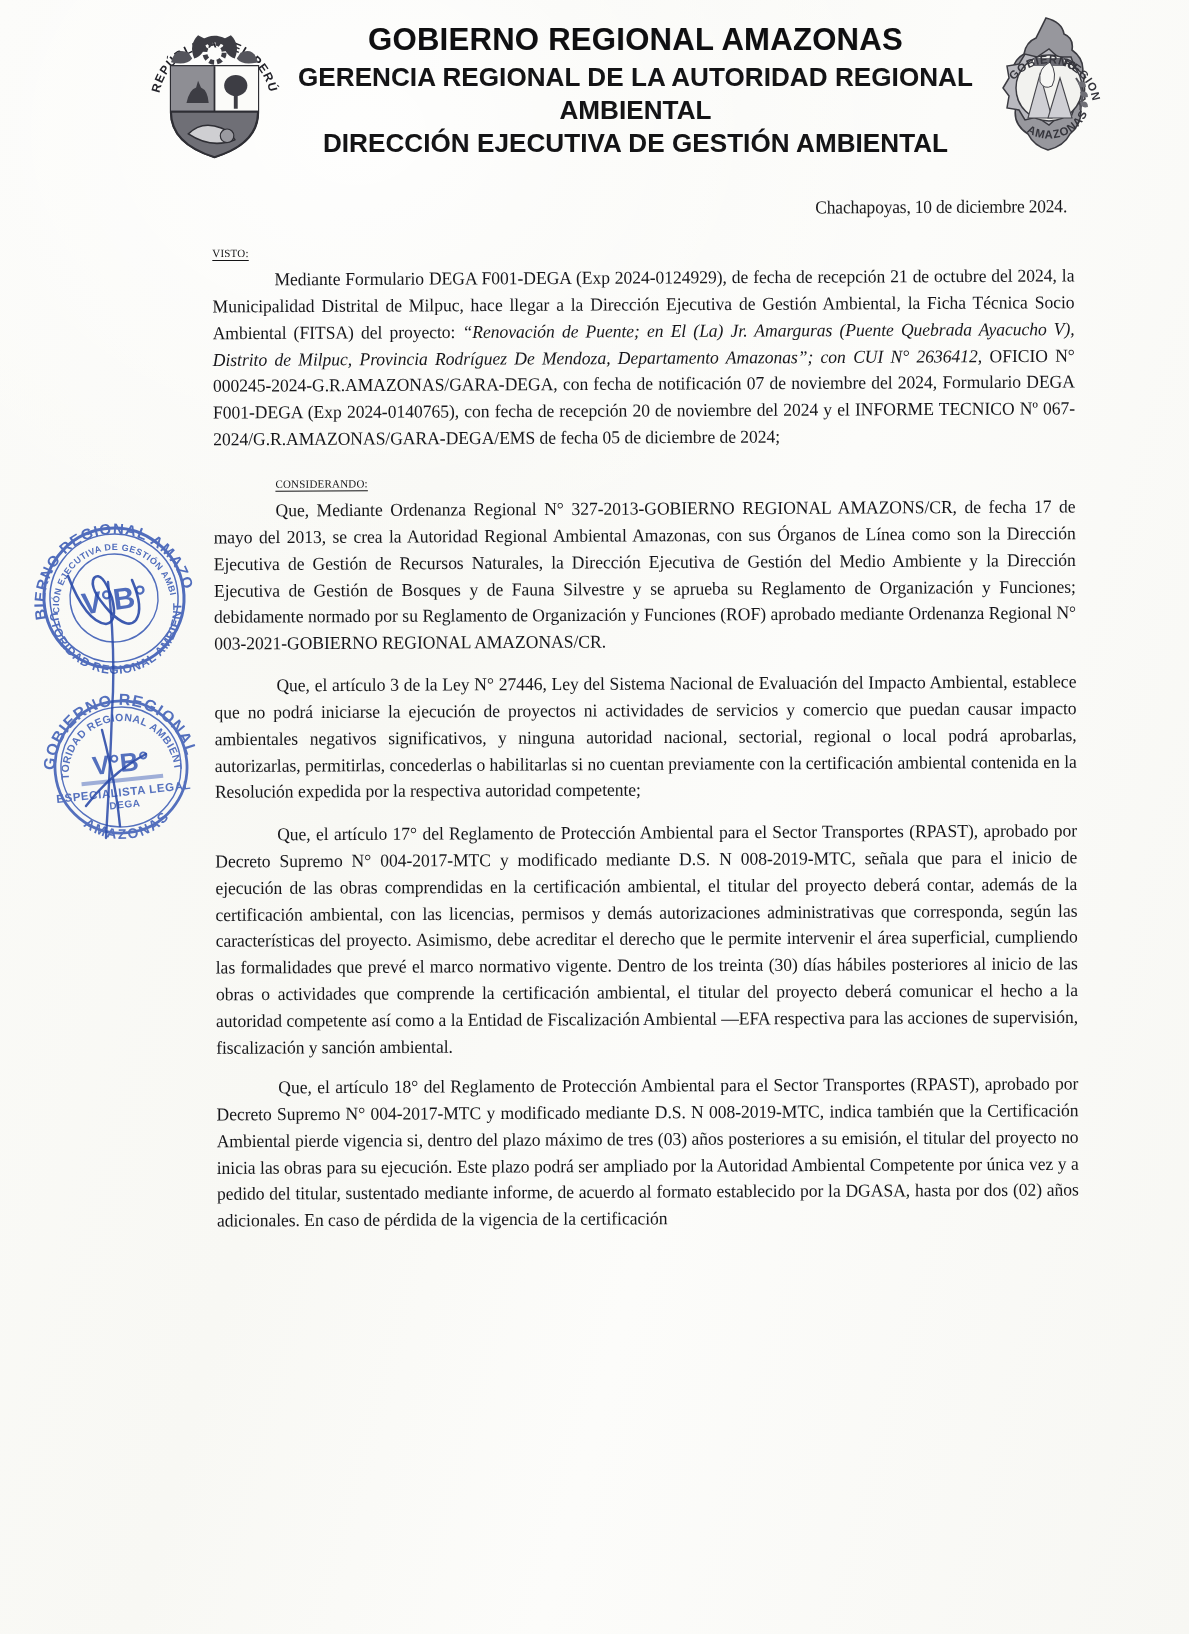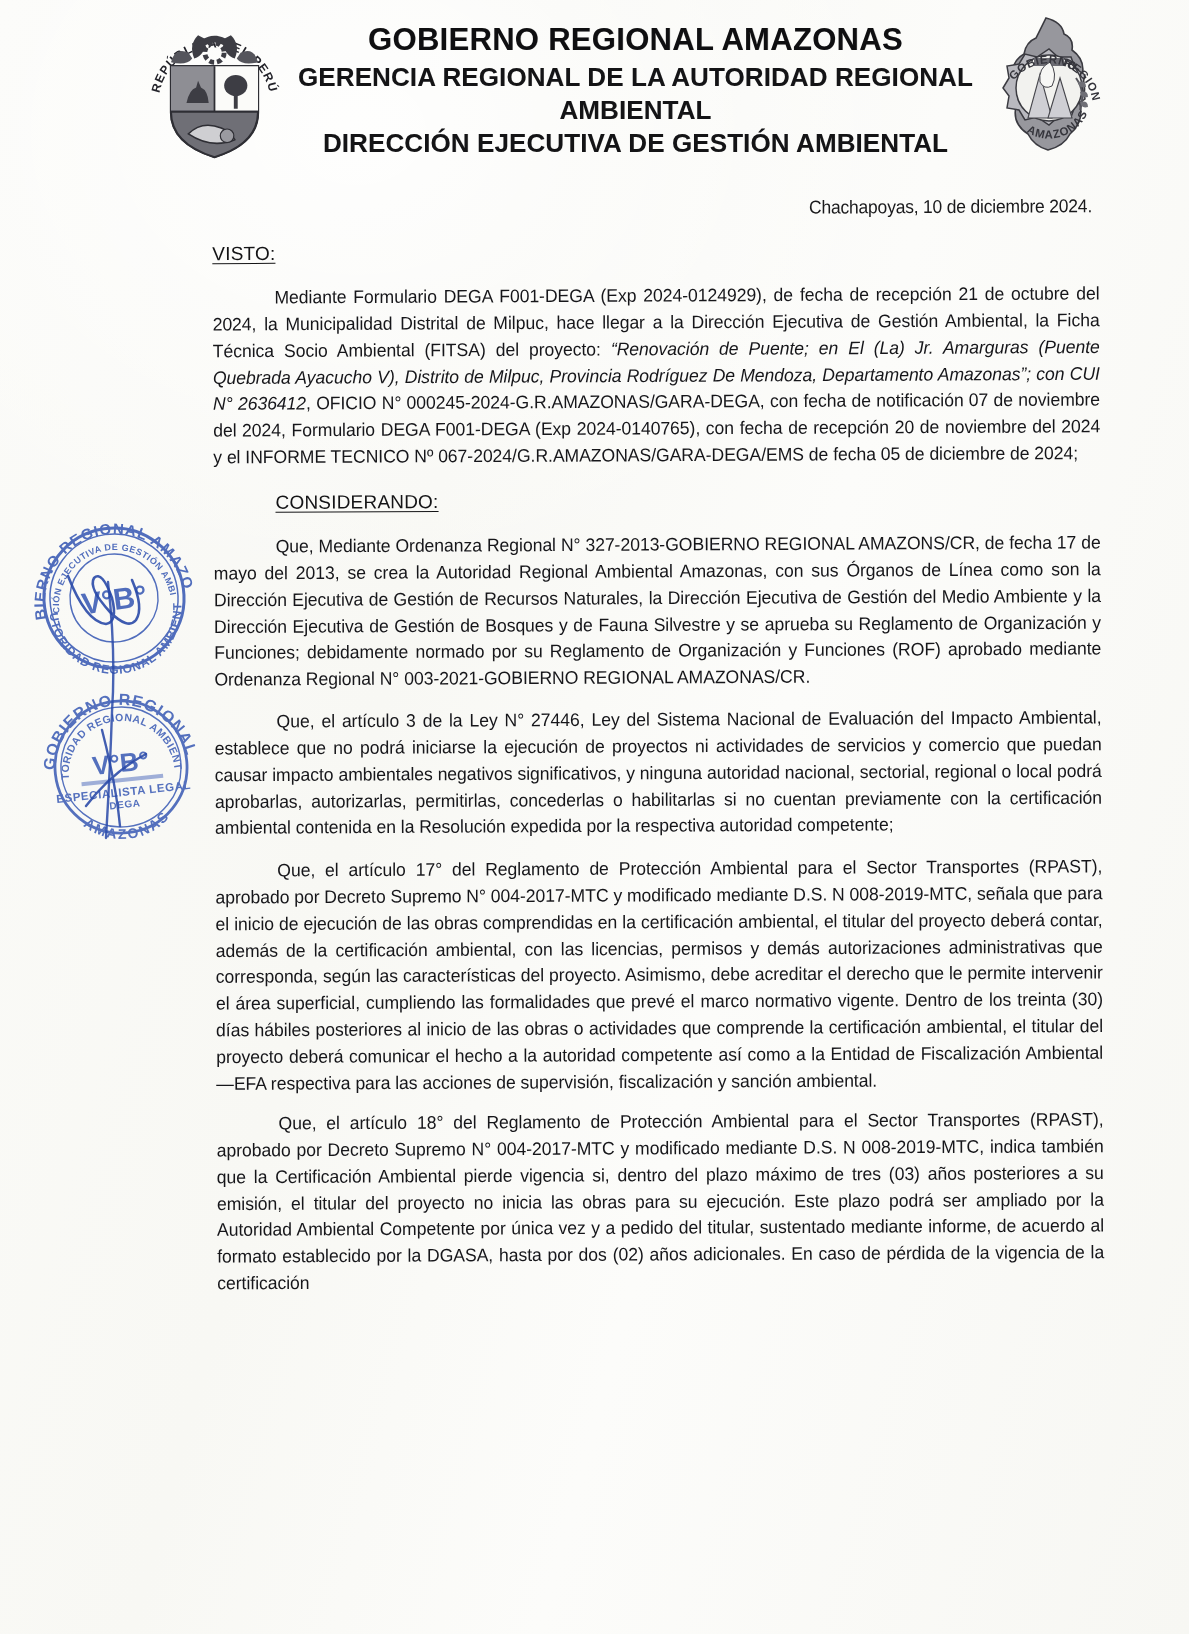--- a/index.html
+++ b/index.html
@@ -72,38 +72,38 @@
     width: 135px;
     flex: 0 0 135px;
     margin-top: 4px;
     margin-right: 40px;
   }
 
   
   .doc-body {
     position: relative;
     z-index: 2;
-    padding: 0 90px 0 212px;
-    font-family: Liberation Sans, sans-serif;
+    padding: 0 115px 0 212px;
+    font-family: Liberation Serif, serif;
   }
   .dateline {
     text-align: right;
     font-size: 17.5px;
     letter-spacing: -0.2px;
     margin: 18px 7px 22px 0;
     color: #1a1a1c;
     transform: scaleY(1.06);
     transform-origin: right center;
   }
   .section-label {
-    font-size: 19px;
+    font-size: 11px;
     text-decoration: underline;
     text-underline-offset: 3px;
     letter-spacing: 0.2px;
-    margin-bottom: 20px;
+    margin-bottom: 8px;
     display: inline-block;
     color: #141416;
   }
   .section-label.indent-considerando {
     margin-left: 62px;
   }
   p.para {
     font-size: 17.6px;
     line-height: 1.47;
     text-align: justify;

